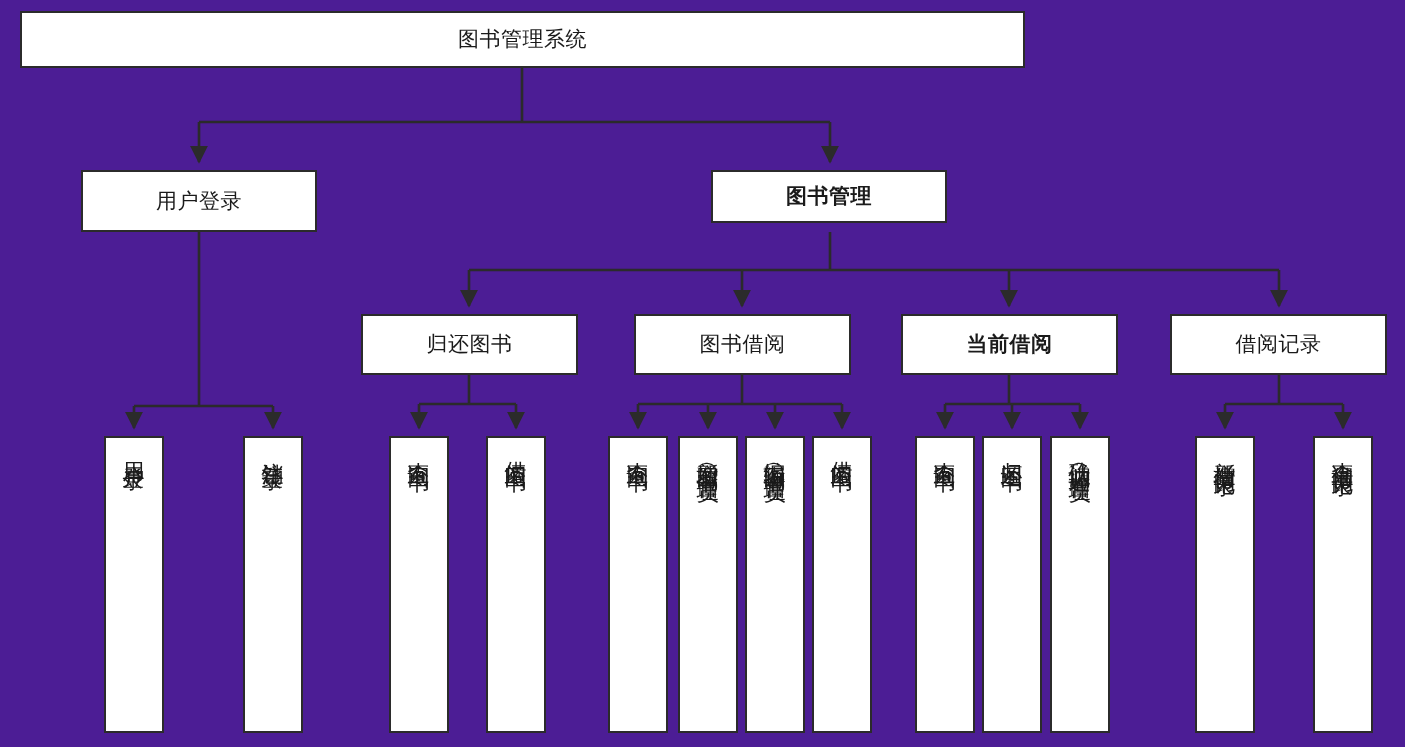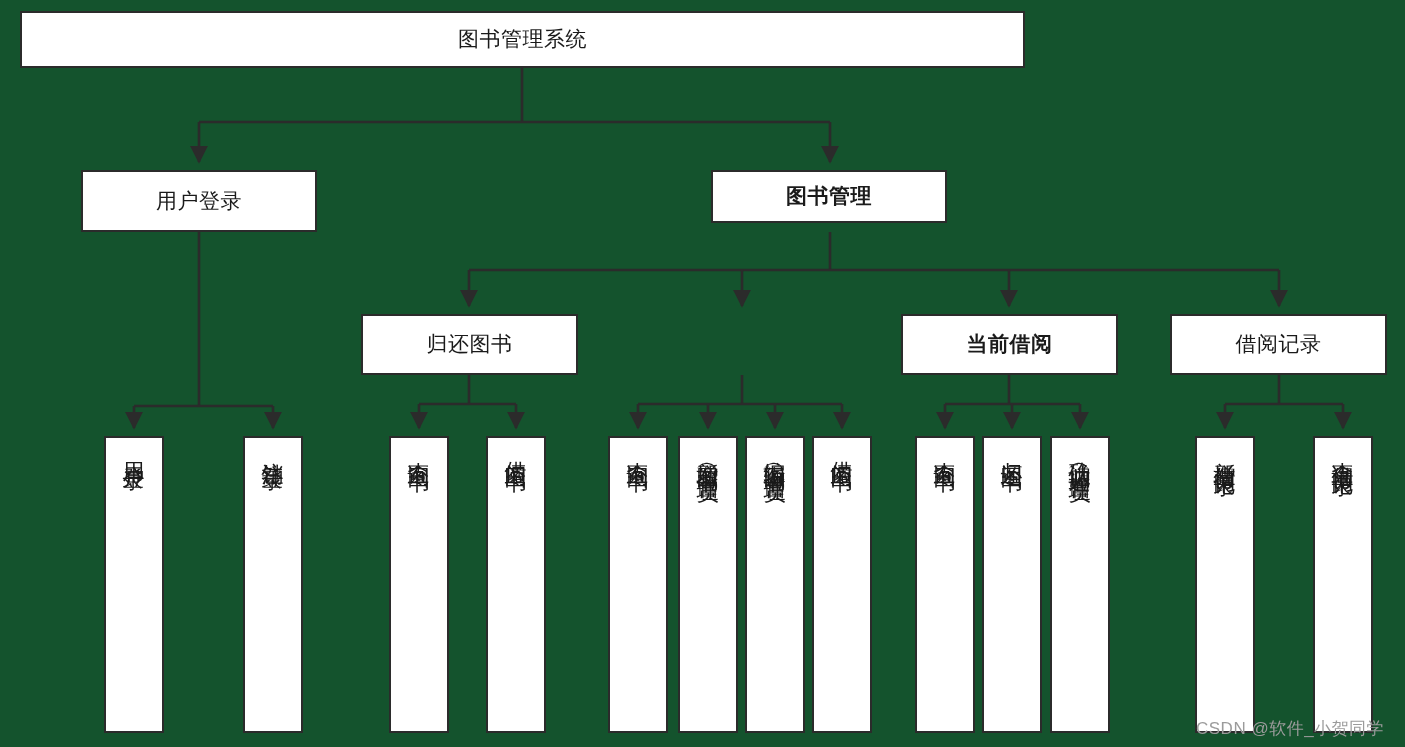--- a/index.html
+++ b/index.html
@@ -10,21 +10,21 @@
   body {
     width: 1405px;
     height: 747px;
     overflow: hidden;
     font-family: "Liberation Sans", "DejaVu Sans", sans-serif;
   }
   #diagram-root {
     position: relative;
     width: 1405px;
     height: 747px;
-    background: #14532d;
+    background: #4c1d95;
   }
   svg.connectors {
     position: absolute;
     left: 0;
     top: 0;
     width: 1405px;
     height: 747px;
     pointer-events: none;
   }
   .node {
@@ -128,20 +128,23 @@
   <div class="node horizontal" style="left: 81px; top: 170px; width: 236px; height: 62px;">
     <span class="label">用户登录</span>
   </div>
   <div class="node horizontal" style="left: 711px; top: 170px; width: 236px; height: 53px; font-weight: bold;">
     <span class="label">图书管理</span>
   </div>
 
   <div class="node horizontal" style="left: 361px; top: 314px; width: 217px; height: 61px;">
     <span class="label">归还图书</span>
   </div>
+  <div class="node horizontal" style="left: 634px; top: 314px; width: 217px; height: 61px;">
+    <span class="label">图书借阅</span>
+  </div>
   <div class="node horizontal" style="left: 901px; top: 314px; width: 217px; height: 61px; font-weight: bold;">
     <span class="label">当前借阅</span>
   </div>
   <div class="node horizontal" style="left: 1170px; top: 314px; width: 217px; height: 61px;">
     <span class="label">借阅记录</span>
   </div>
 
   <div class="node vertical" style="left: 104px; top: 436px; width: 60px; height: 297px;">
     <span class="label">用户登录</span>
   </div>
@@ -175,15 +178,14 @@
   <div class="node vertical" style="left: 1050px; top: 436px; width: 60px; height: 297px;">
     <span class="label">确认归还（管理员）</span>
   </div>
   <div class="node vertical" style="left: 1195px; top: 436px; width: 60px; height: 297px;">
     <span class="label">新增借阅记录</span>
   </div>
   <div class="node vertical" style="left: 1313px; top: 436px; width: 60px; height: 297px;">
     <span class="label">查询借阅记录</span>
   </div>
 
-  <div class="watermark" style="left: 1196px; top: 717px;">CSDN @软件_小贺同学</div>
 
 </div>
 
 </body></html>

